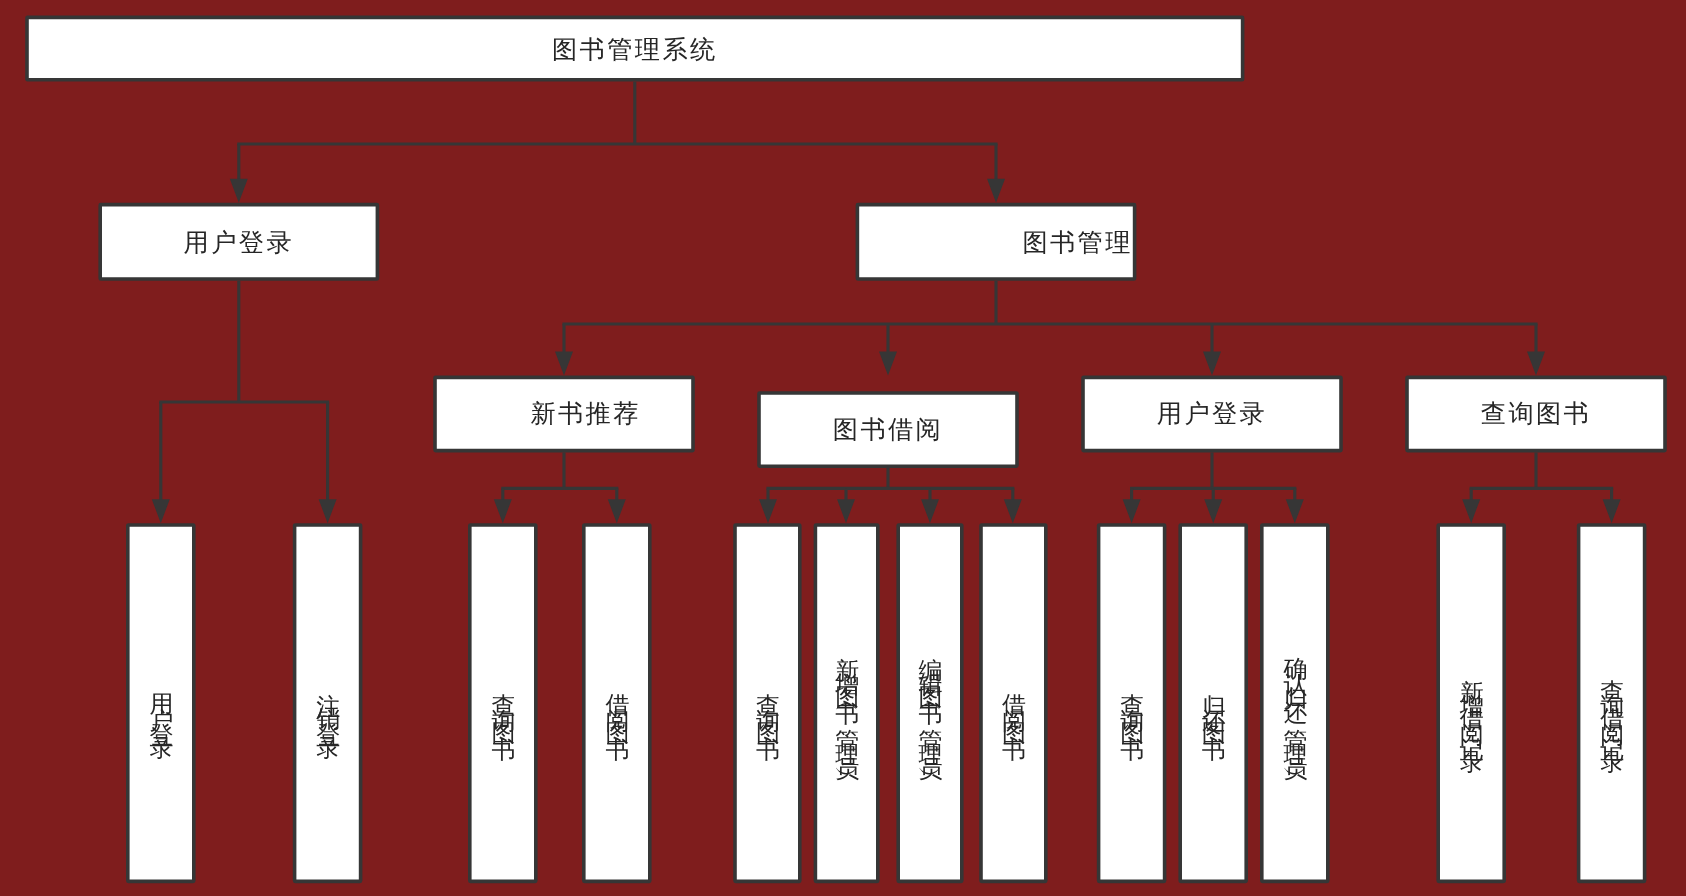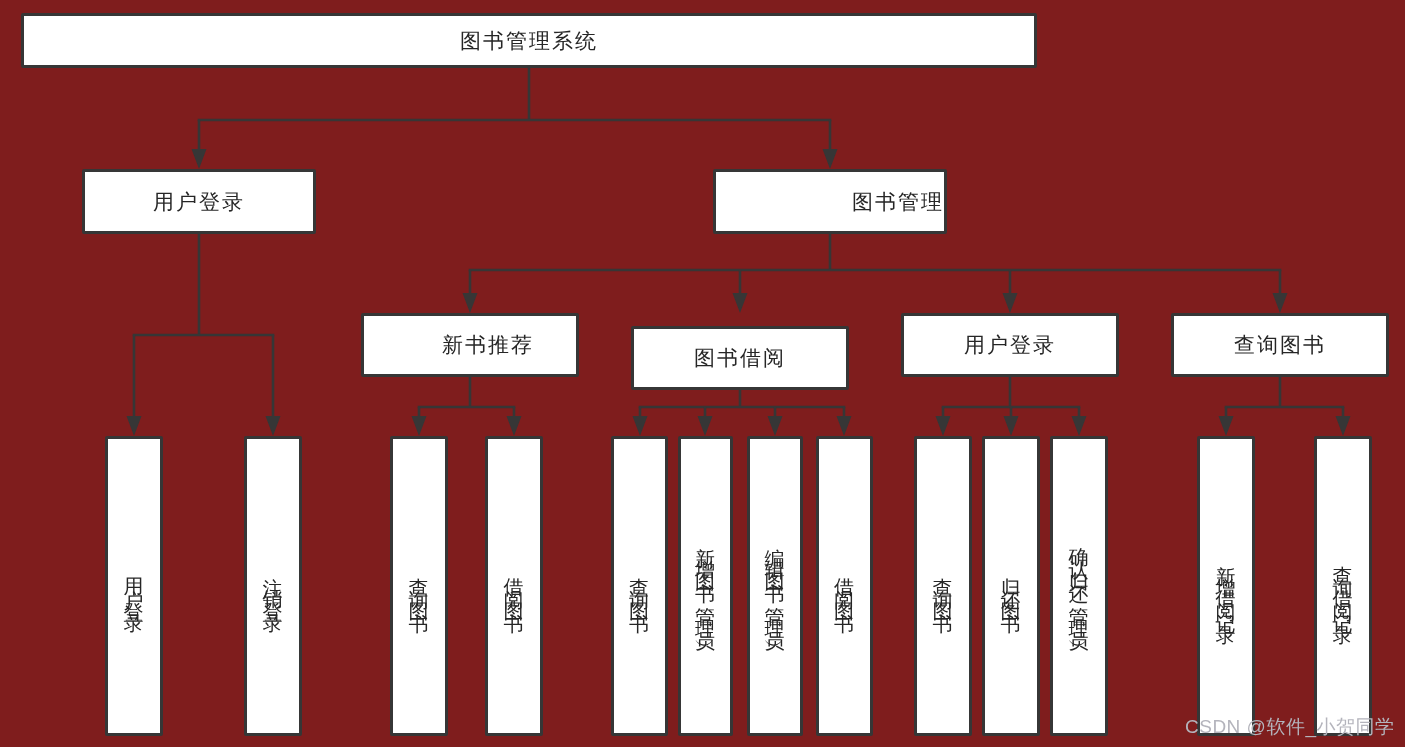--- a/index.html
+++ b/index.html
@@ -190,15 +190,14 @@
     <span>确认归还（管理员）</span>
   </div>
 
   <div class="node vbox" style="left:1197px; top:436px; width:58px; height:300px;">
     <span>新增借阅记录</span>
   </div>
   <div class="node vbox" style="left:1314px; top:436px; width:58px; height:300px;">
     <span>查询借阅记录</span>
   </div>
 
-  <div class="watermark">CSDN @软件_小贺同学</div>
 
 </div>
 
 </body></html>

